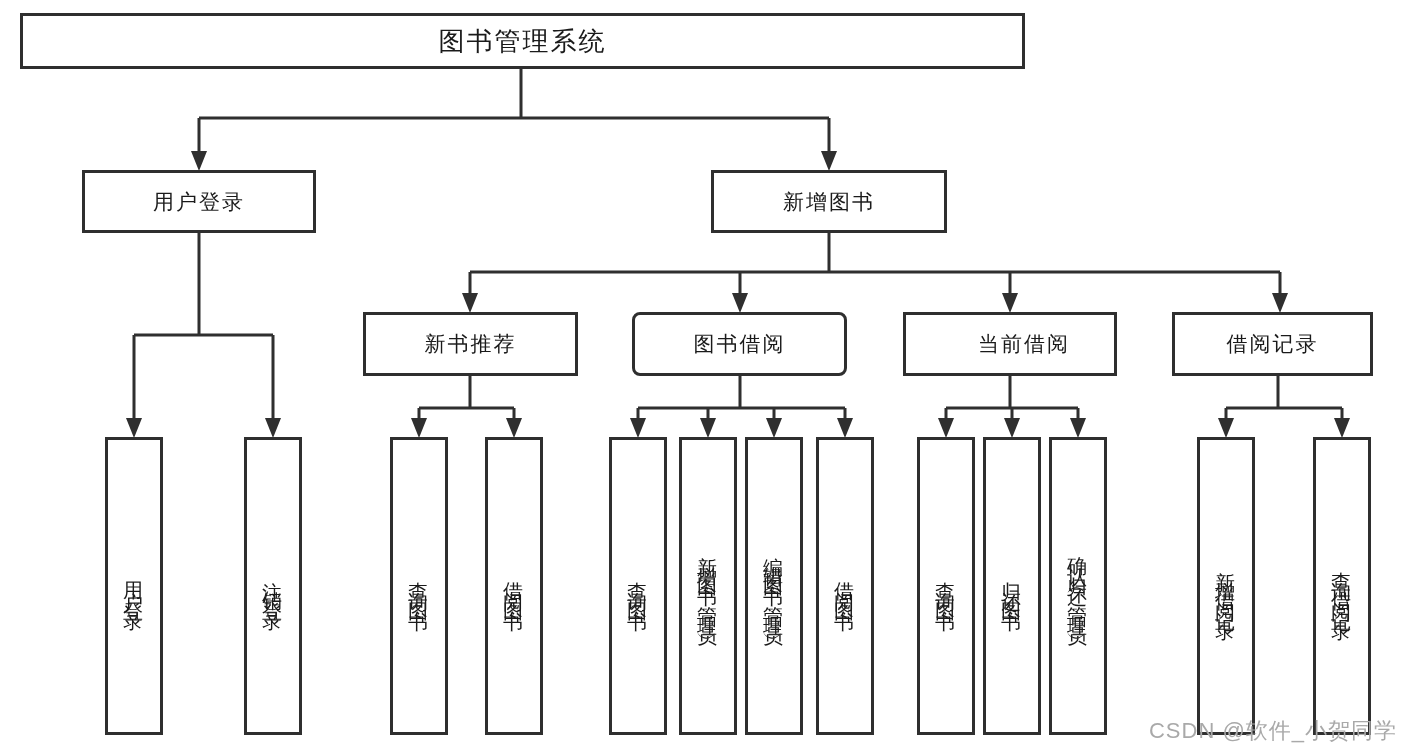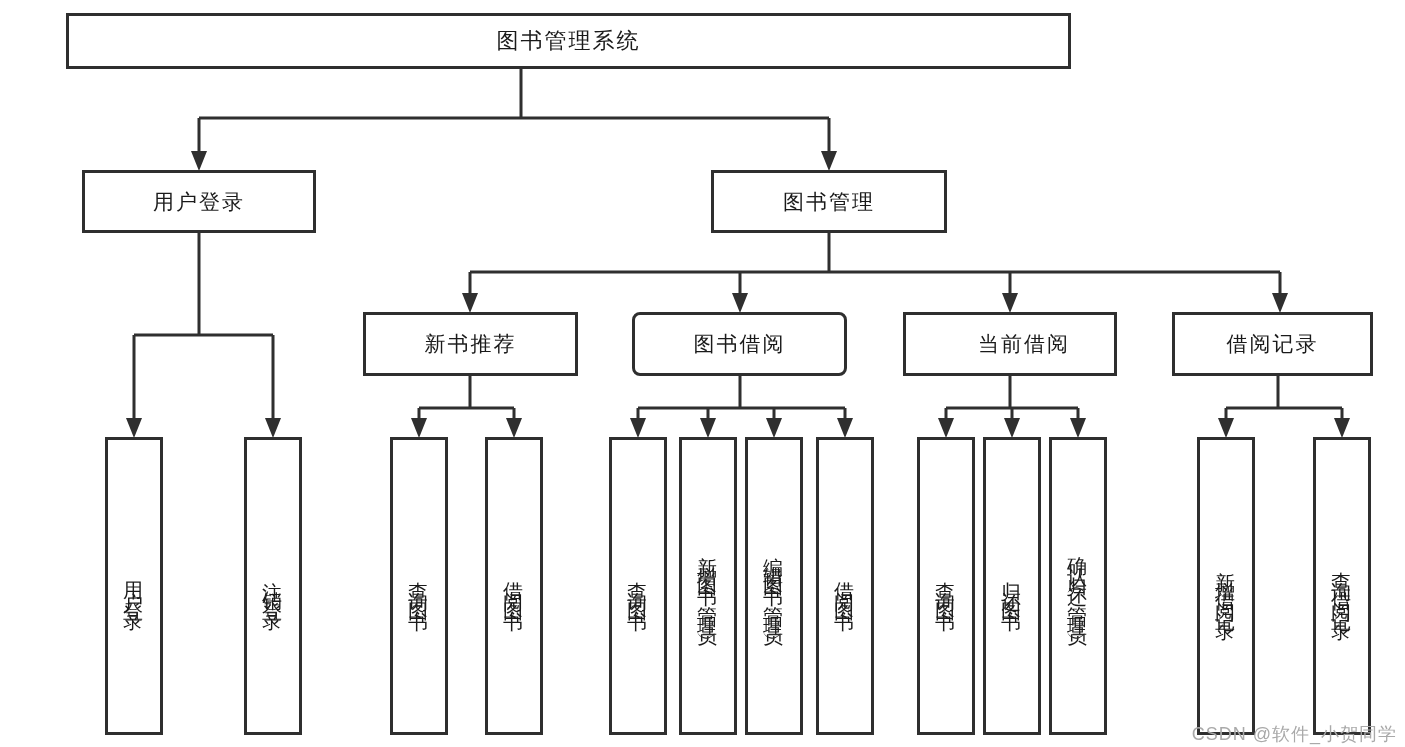--- a/index.html
+++ b/index.html
@@ -27,21 +27,21 @@
     background: #ffffff;
     border: 3px solid #2f2f2f;
     display: flex;
     align-items: center;
     justify-content: center;
     font-size: 21px;
     letter-spacing: 2px;
     color: #1a1a1a;
     white-space: nowrap;
   }
-  .hbox.root { font-size: 22px; margin-left: 46px; }
+  .hbox.root { font-size: 26px; }
   .vbox {
     position: absolute;
     box-sizing: border-box;
     top: 437px;
     width: 58px;
     height: 298px;
     background: #ffffff;
     border: 3px solid #2f2f2f;
     display: flex;
     align-items: center;
@@ -49,21 +49,21 @@
     writing-mode: vertical-rl;
     text-orientation: mixed;
     font-size: 20px;
     letter-spacing: 10px;
     color: #1a1a1a;
   }
   .watermark {
     position: absolute;
     right: 8px;
     bottom: 1px;
-    font-size: 18px;
+    font-size: 22px;
     color: #a9a9a9;
     letter-spacing: 1px;
     white-space: nowrap;
   }
 </style>
 </head>
 <body>
 
 <div class="canvas">
 
@@ -103,21 +103,21 @@
       <polygon points="1004,418 1020,418 1012,438"></polygon>
       <polygon points="1070,418 1086,418 1078,438"></polygon>
       <polygon points="1218,418 1234,418 1226,438"></polygon>
       <polygon points="1334,418 1350,418 1342,438"></polygon>
     </g>
   </svg>
 
   <div class="hbox root" style="left:20px; top:13px; width:1005px; height:56px;">图书管理系统</div>
 
   <div class="hbox" style="left:82px; top:170px; width:234px; height:63px;">用户登录</div>
-  <div class="hbox" style="left:711px; top:170px; width:236px; height:63px;">图书管理</div>
+  <div class="hbox" style="left:711px; top:170px; width:236px; height:63px;">新增图书</div>
 
   <div class="hbox" style="left:363px; top:312px; width:215px; height:64px;">新书推荐</div>
   <div class="hbox" style="left:632px; top:312px; width:215px; height:64px;border-radius:8px;">图书借阅</div>
   <div class="hbox" style="left:903px; top:312px; width:214px; height:64px;padding-left:28px;">当前借阅</div>
   <div class="hbox" style="left:1172px; top:312px; width:201px; height:64px;text-align:right;">借阅记录</div>
 
   <div class="vbox" style="left:105px;">用户登录</div>
   <div class="vbox" style="left:244px;">注销登录</div>
 
   <div class="vbox" style="left:390px;">查询图书</div>

